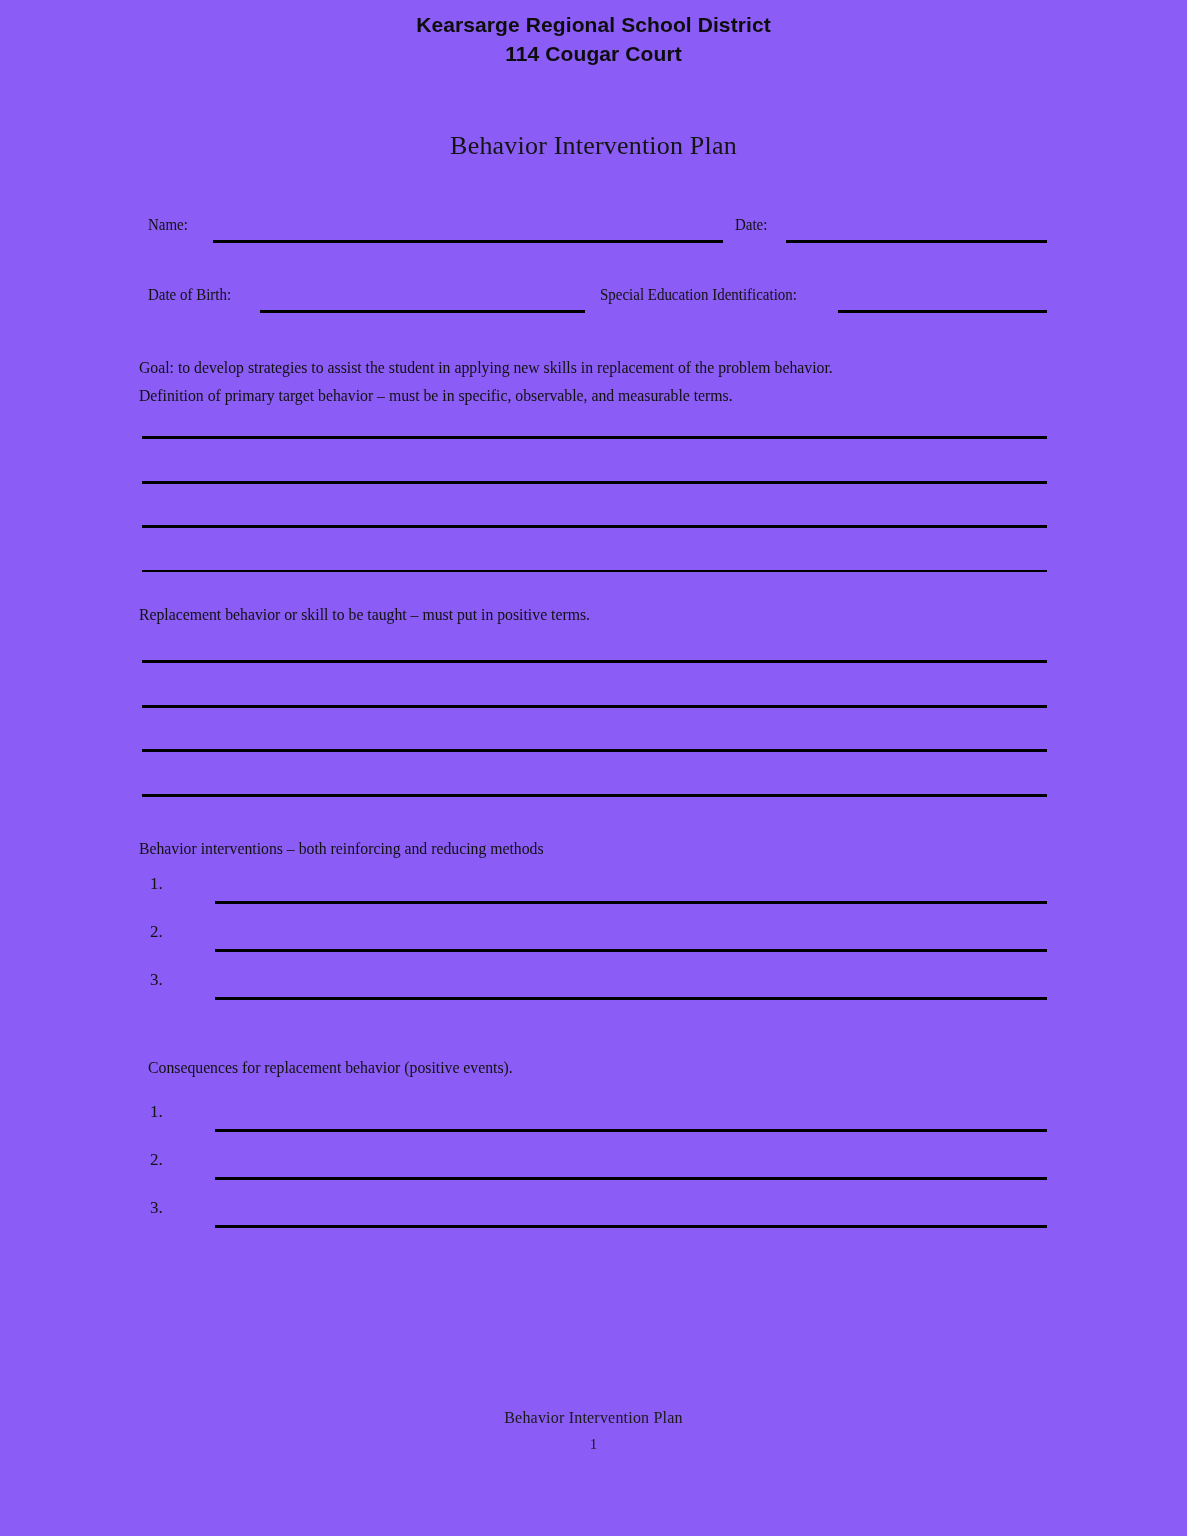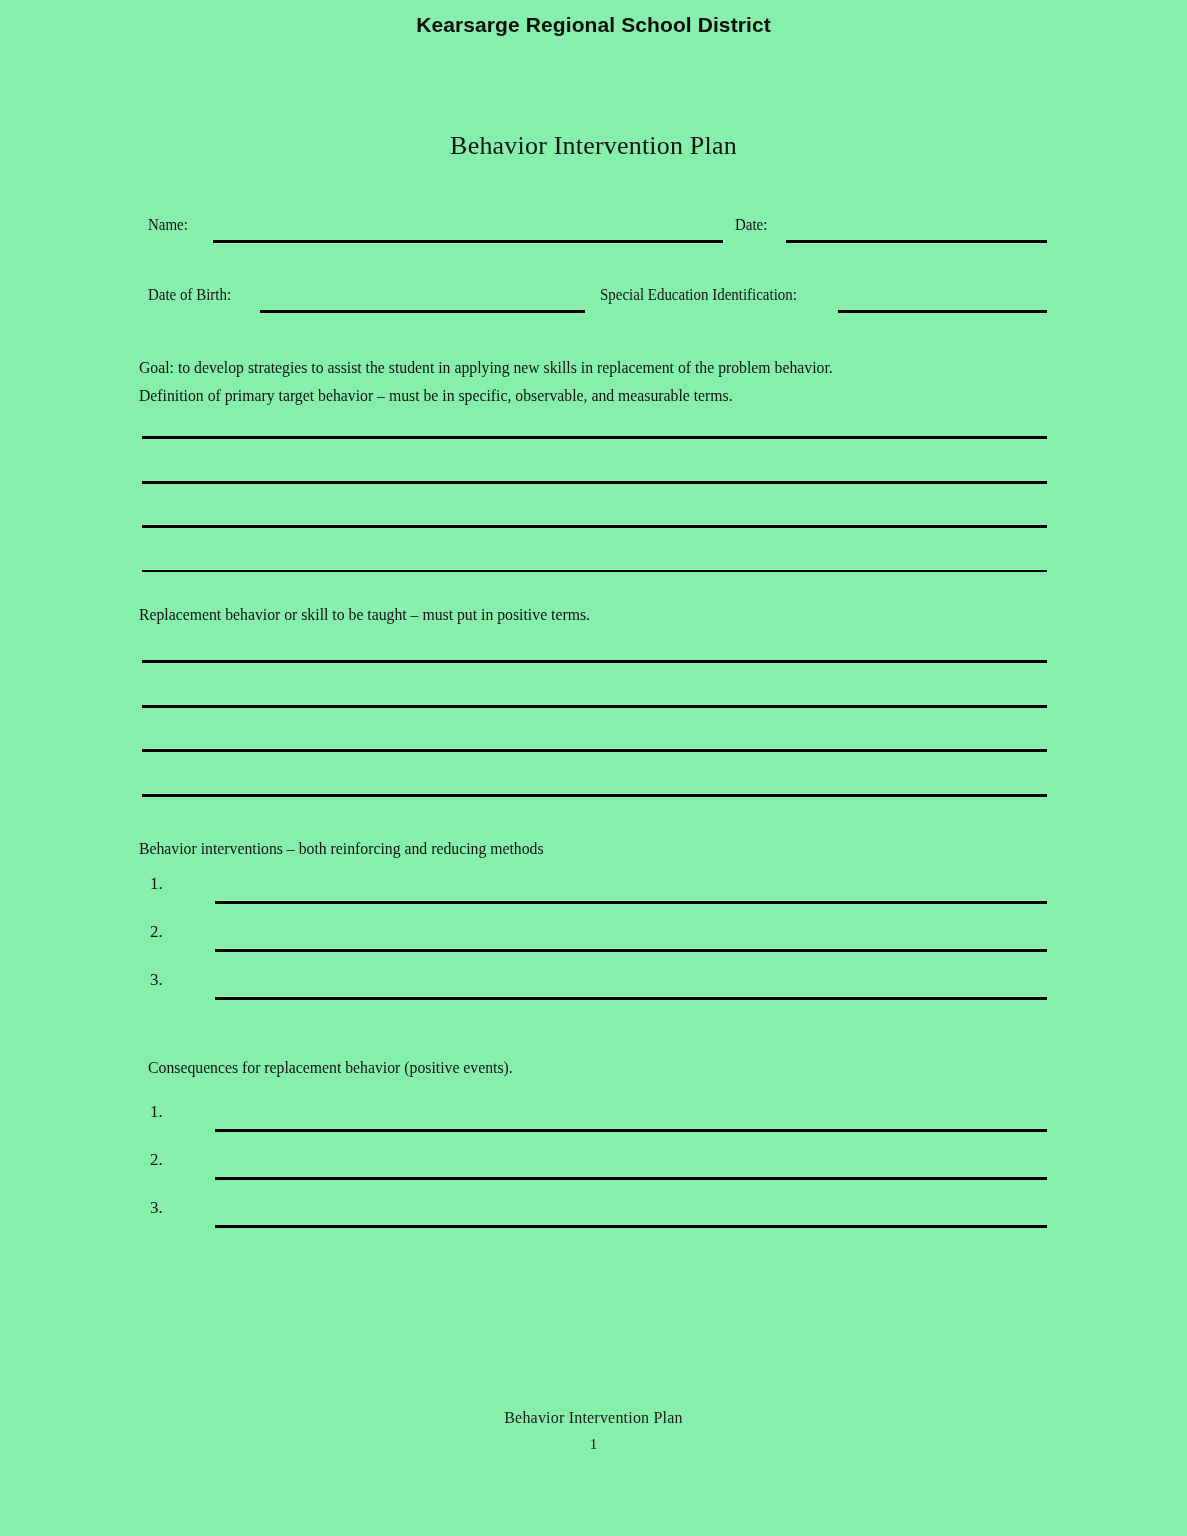--- a/index.html
+++ b/index.html
@@ -12,21 +12,21 @@
     height: 1536px;
     position: relative;
     font-family: "Liberation Serif", "DejaVu Serif", serif;
     color: #111111;
     overflow: hidden;
   }
 
   .page {
     position: absolute;
     inset: 0;
-    background: #86efac;
+    background: #8b5cf6;
     text-decoration: underline;
   }
 
   
   .letterhead {
     position: absolute;
     top: 10px;
     left: 0;
     width: 1187px;
     text-align: center;
@@ -115,20 +115,21 @@
     line-height: 20px;
   }
 </style>
 </head>
 <body>
 
 <div class="page">
 
   <div class="letterhead">
     <div>Kearsarge Regional School District</div>
+    <div>114 Cougar Court</div>
   </div>
 
   <div class="doc-title">Behavior Intervention Plan</div>
 
   <div class="label" style="top:214px; left:148px;">Name:</div>
   <div class="rule" style="top:240px; left:213px; width:510px;"></div>
 
   <div class="label" style="top:214px; left:735px;">Date:</div>
   <div class="rule" style="top:240px; left:786px; width:261px;"></div>
 

